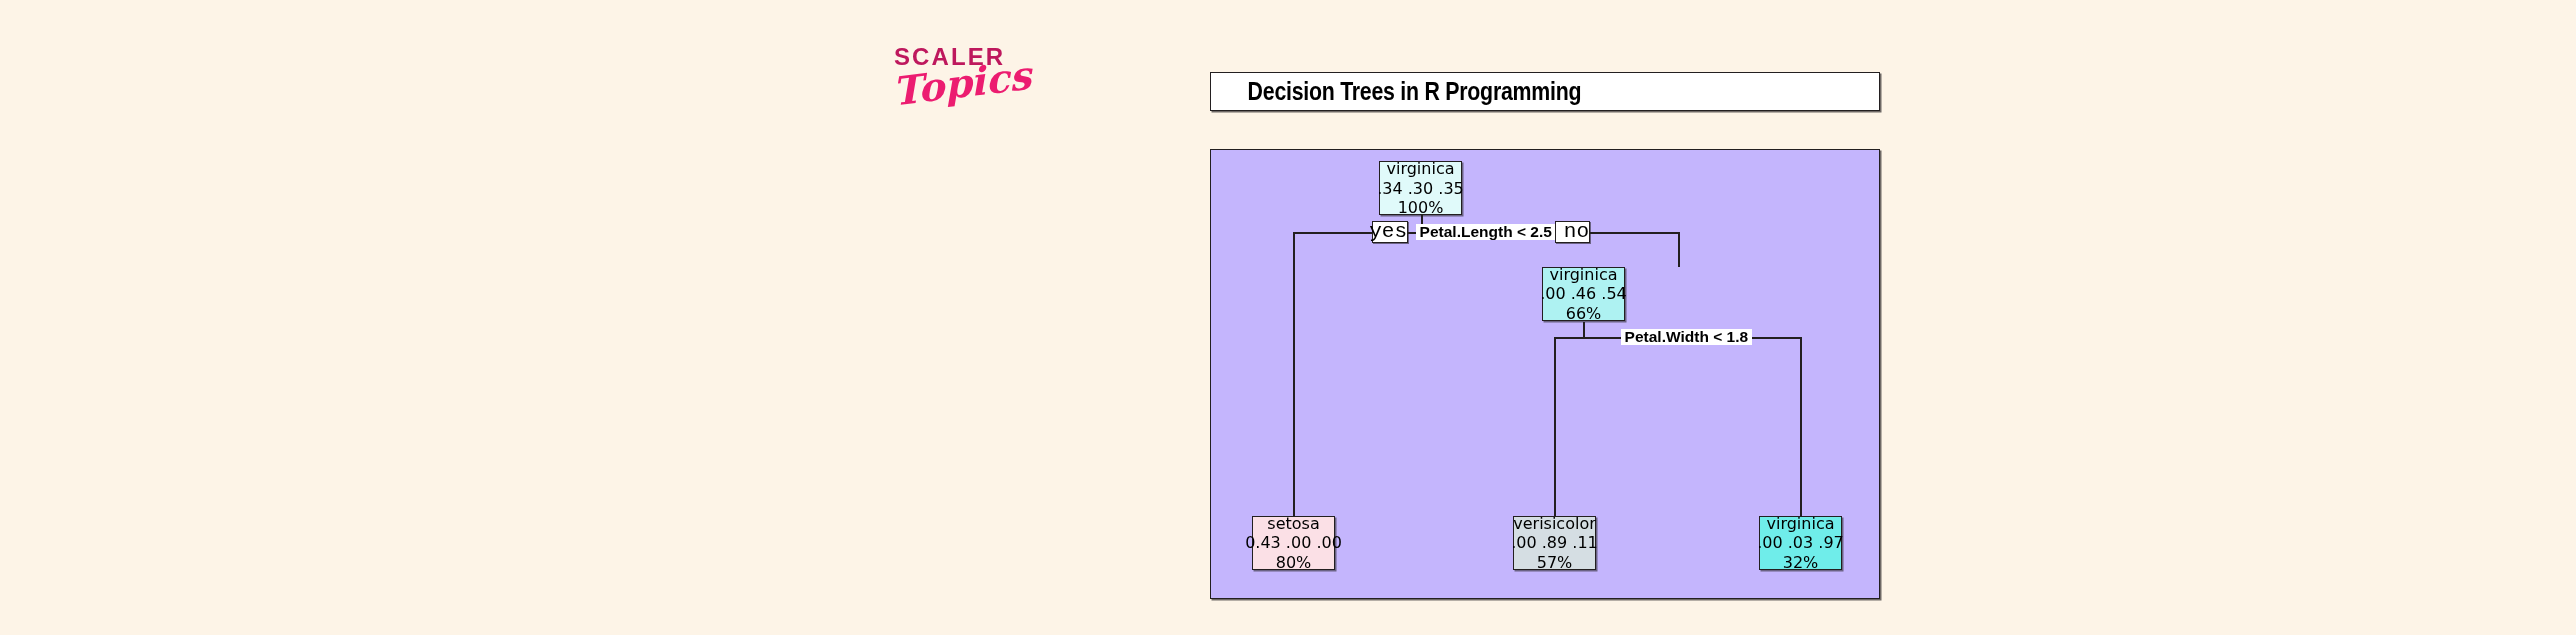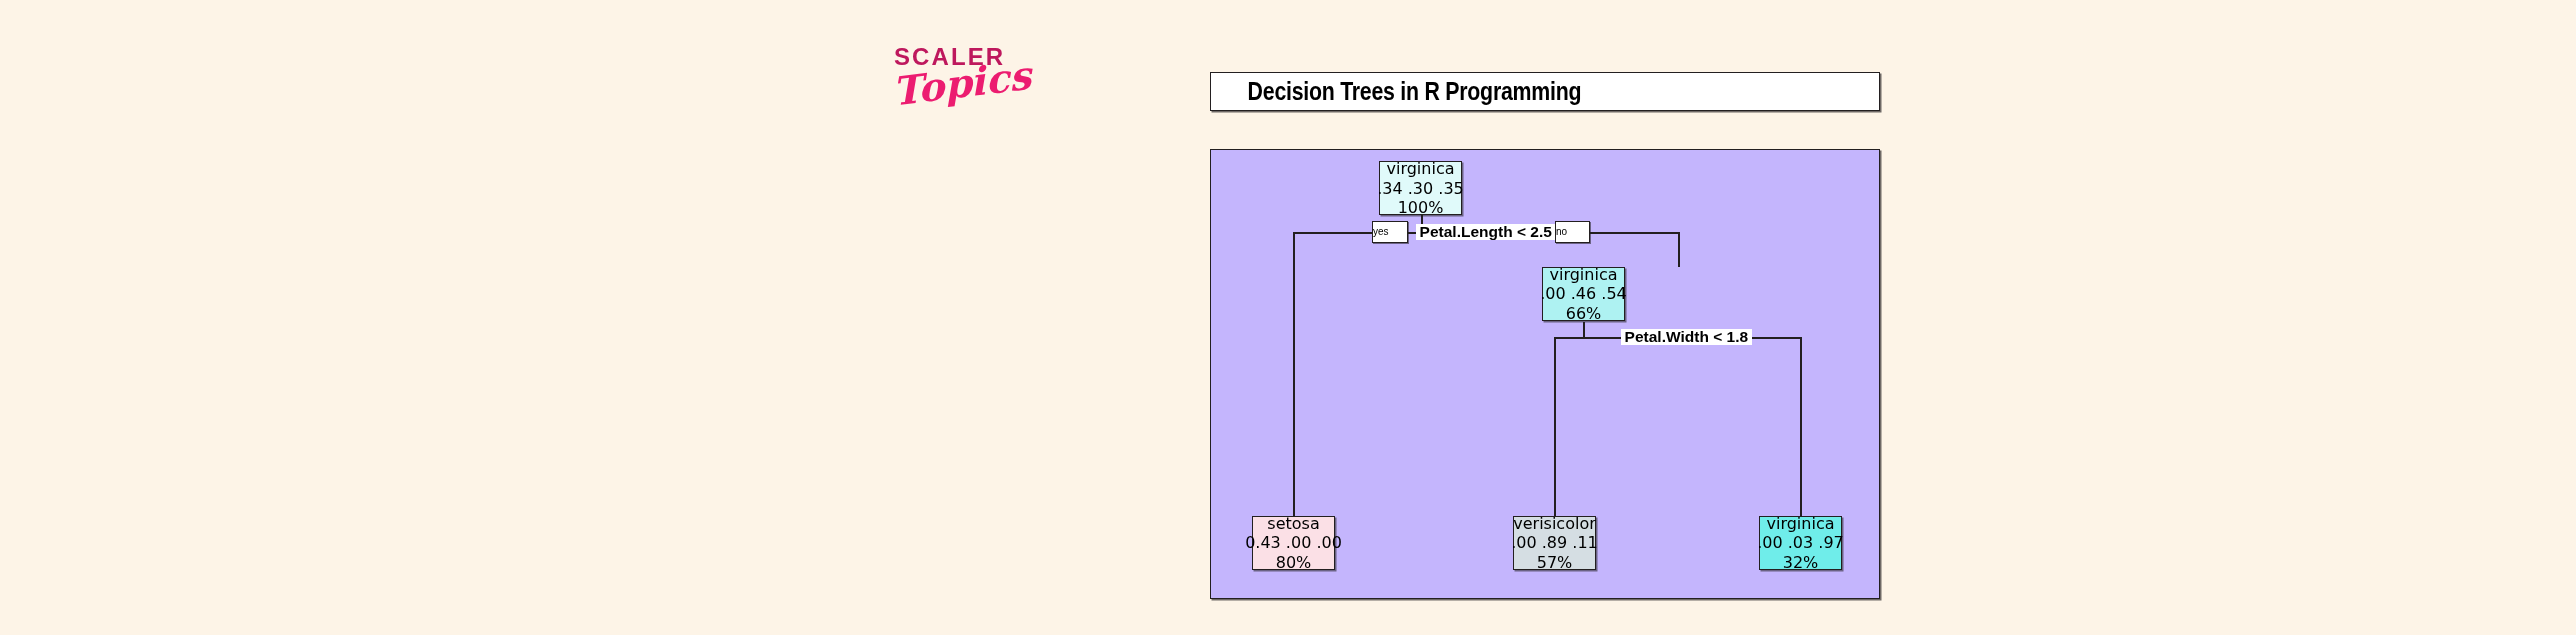--- a/index.html
+++ b/index.html
@@ -115,23 +115,23 @@
 
   
   .yn-box {
     position: absolute;
     background: #FFFFFF;
     border: 1.5px solid #231F20;
     box-sizing: border-box;
     box-shadow: 1px 1px 0 0 rgba(35,31,32,0.55);
     display: flex;
     align-items: center;
-    justify-content: flex-start;
-    font-family: Liberation Sans, sans-serif;
-    font-size: 10px;
+    justify-content: flex-end;
+    font-family: Liberation Mono, monospace;
+    font-size: 21px;
     color: #000000;
   }
 
   
   .split-label {
     position: absolute;
     font-family: "Liberation Sans", sans-serif;
     font-weight: bold;
     font-size: 15.5px;
     color: #000000;

